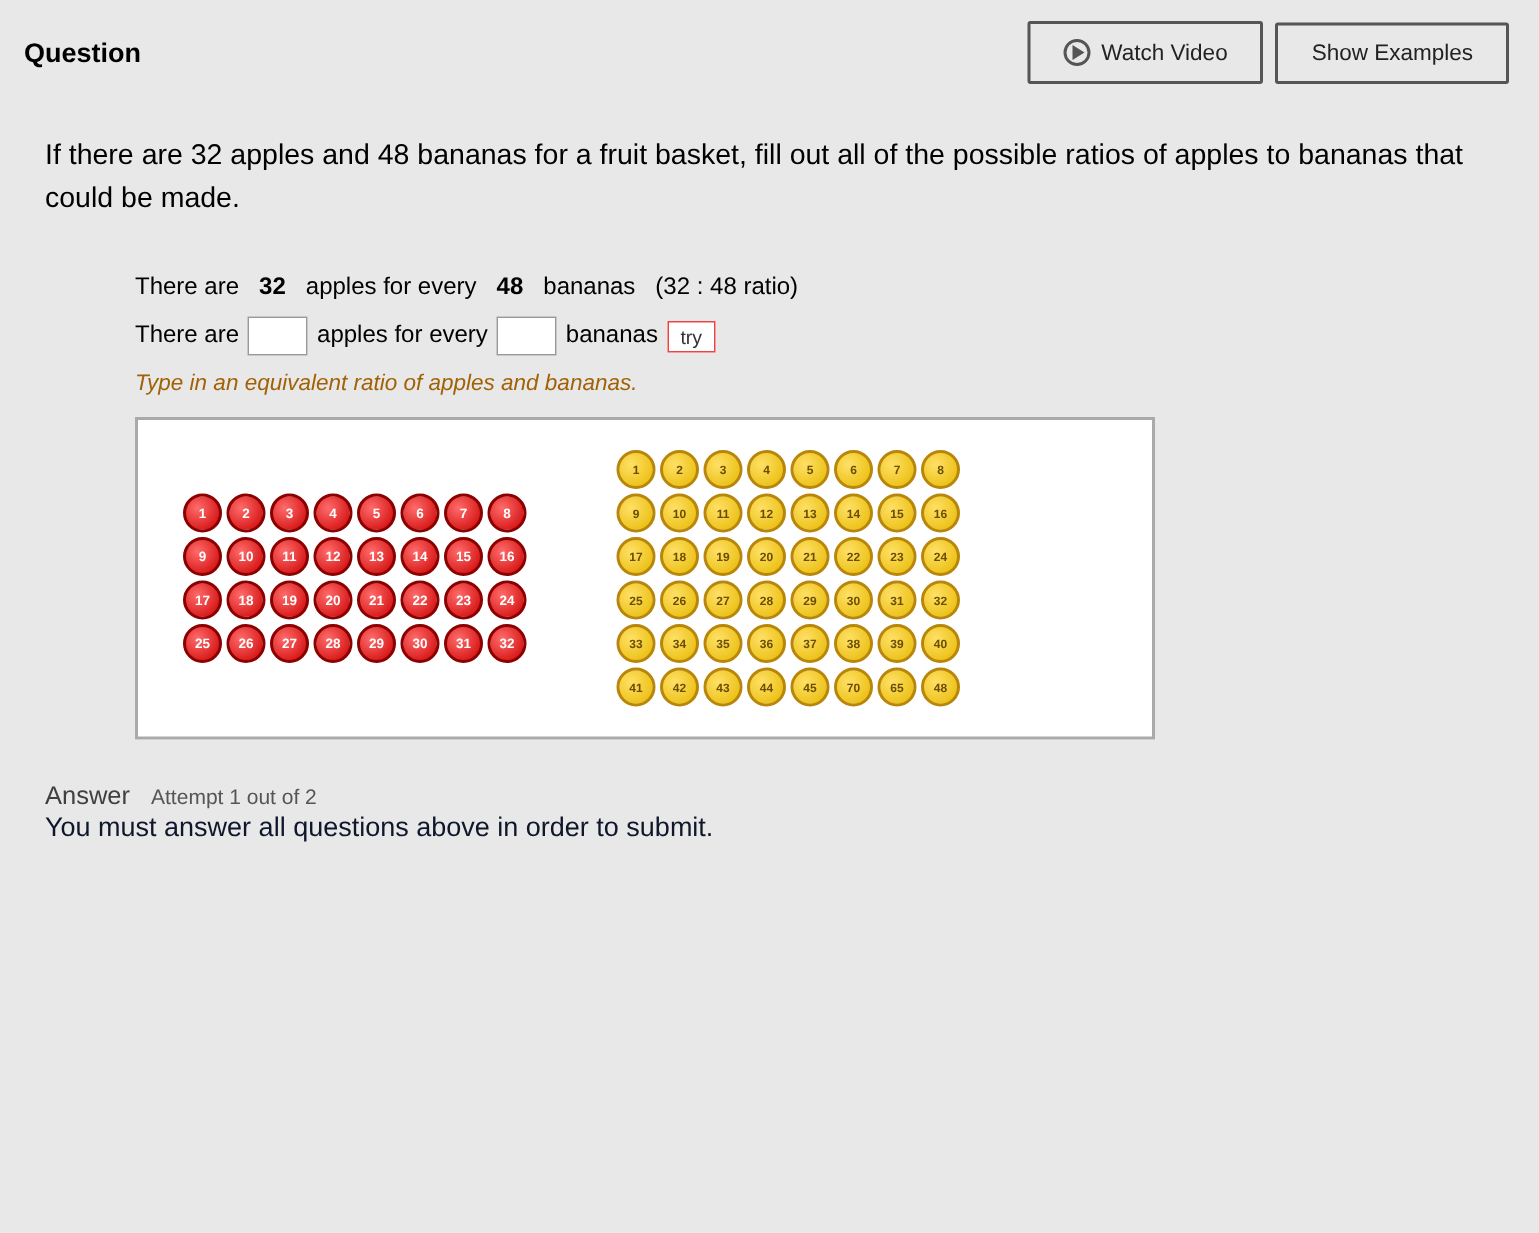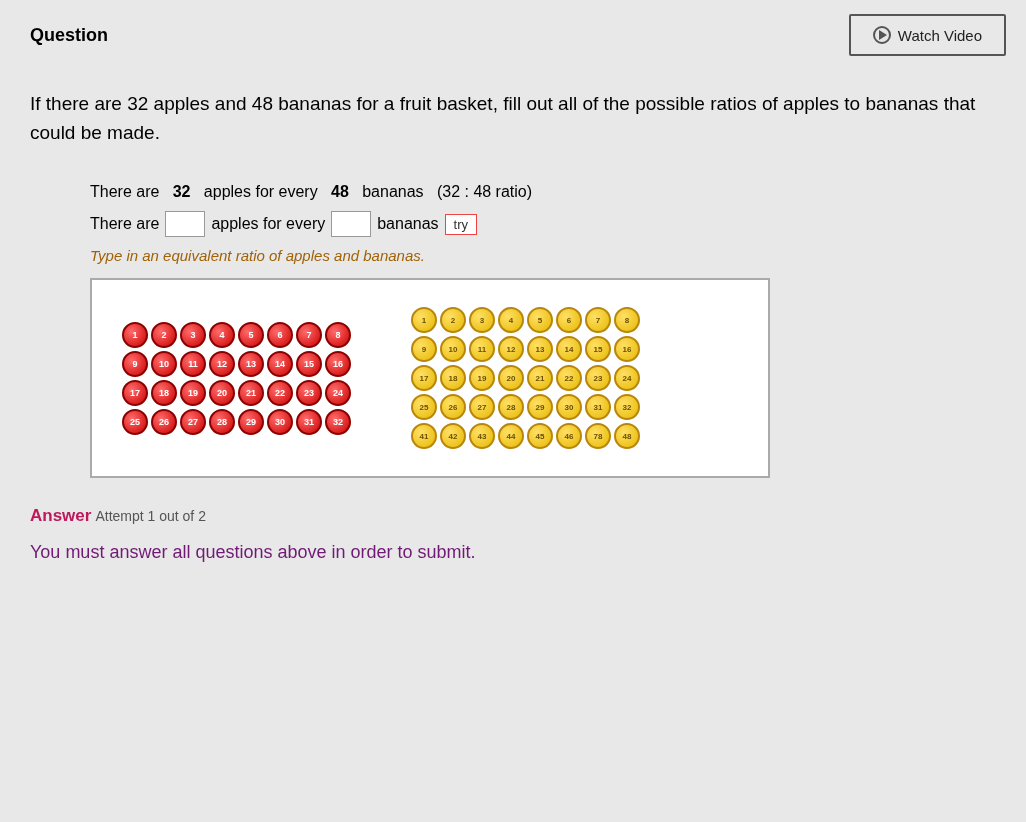--- a/index.html
+++ b/index.html
@@ -15,21 +15,21 @@
     .page-container {
       width: 1026px;
       min-height: 822px;
       background: #e8e8e8;
       padding: 0;
       position: relative;
     }
     .header {
       display: flex;
       align-items: center;
-      padding: 14px 20px 14px 30px;
+      padding: 14px 20px 14px 16px;
       border-bottom: none;
       gap: 8px;
     }
     .header-title {
       font-size: 18px;
       font-weight: bold;
       font-family: Arial, sans-serif;
       flex: 1;
       color: #000;
     }
@@ -167,51 +167,51 @@
       font-size: 8px;
       font-weight: bold;
       color: #6b4e00;
       font-family: Arial, sans-serif;
     }
     .answer-section {
       margin-top: 8px;
     }
     .answer-label {
       font-size: 17px;
-      font-weight: bold;
-      font-family: Arial, sans-serif;
-      color: #be185d;
+      font-weight: normal;
+      font-family: Arial, sans-serif;
+      color: #404040;
       display: inline;
     }
     .attempt-text {
       font-size: 14px;
       font-family: Arial, sans-serif;
       color: #555;
-      margin-left: 0;
+      margin-left: 10px;
     }
     .submit-text {
       font-size: 18px;
       font-family: Arial, sans-serif;
-      color: #701a75;
-      margin-top: 16px;
+      color: #0f172a;
     }
     .bold-text { font-weight: bold; }
   </style>
 </head>
 <body>
 
 <div class="page-container">
   <div class="header">
     <span class="header-title bold-text">Question</span>
     <button class="header-btn watch-video-btn">
       <span class="play-icon">
         <span class="play-triangle"></span>
       </span>
       <span>Watch Video</span>
     </button>
+    <button class="header-btn">Show Examples</button>
   </div>
 
   <div class="main-content">
     <div class="question-text">If there are 32 apples and 48 bananas for a fruit basket, fill out all of the possible ratios of apples to bananas that could be made.</div>
 
     <div class="ratio-section">
       <div class="ratio-line1">
         <span>There are</span>
         &nbsp;&nbsp;<strong>32</strong>&nbsp;&nbsp;
         <span>apples for every</span>
@@ -308,27 +308,37 @@
               <div class="banana-circle">25</div>
               <div class="banana-circle">26</div>
               <div class="banana-circle">27</div>
               <div class="banana-circle">28</div>
               <div class="banana-circle">29</div>
               <div class="banana-circle">30</div>
               <div class="banana-circle">31</div>
               <div class="banana-circle">32</div>
             </div>
             <div class="fruit-row">
+              <div class="banana-circle">33</div>
+              <div class="banana-circle">34</div>
+              <div class="banana-circle">35</div>
+              <div class="banana-circle">36</div>
+              <div class="banana-circle">37</div>
+              <div class="banana-circle">38</div>
+              <div class="banana-circle">39</div>
+              <div class="banana-circle">40</div>
+            </div>
+            <div class="fruit-row">
               <div class="banana-circle">41</div>
               <div class="banana-circle">42</div>
               <div class="banana-circle">43</div>
               <div class="banana-circle">44</div>
               <div class="banana-circle">45</div>
-              <div class="banana-circle">46</div>
-              <div class="banana-circle">78</div>
+              <div class="banana-circle">70</div>
+              <div class="banana-circle">65</div>
               <div class="banana-circle">48</div>
             </div>
           </div>
       </div>
     </div>
 
     <div class="answer-section">
       <span class="answer-label">Answer</span>
       <span class="attempt-text">Attempt 1 out of 2</span>
       <div class="submit-text">You must answer all questions above in order to submit.</div>

